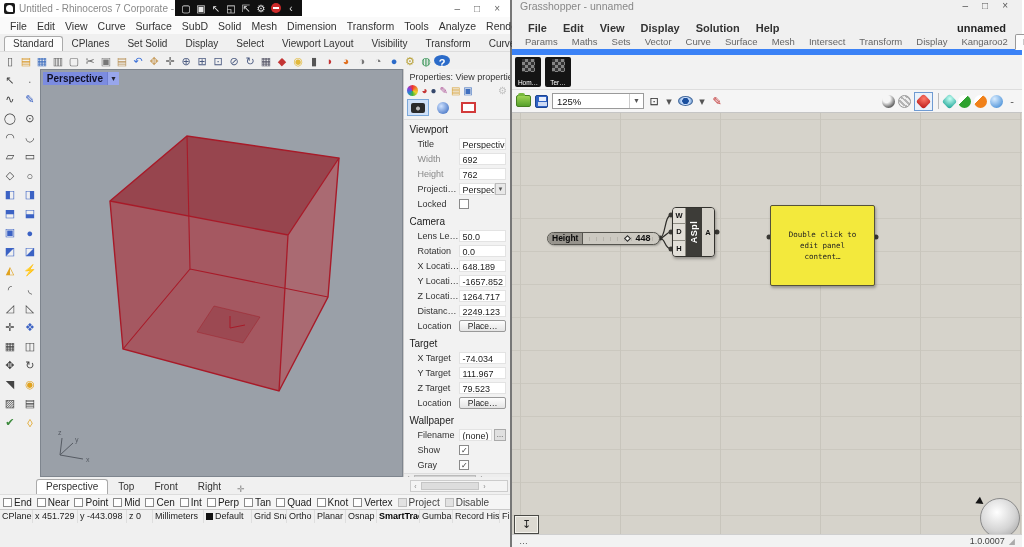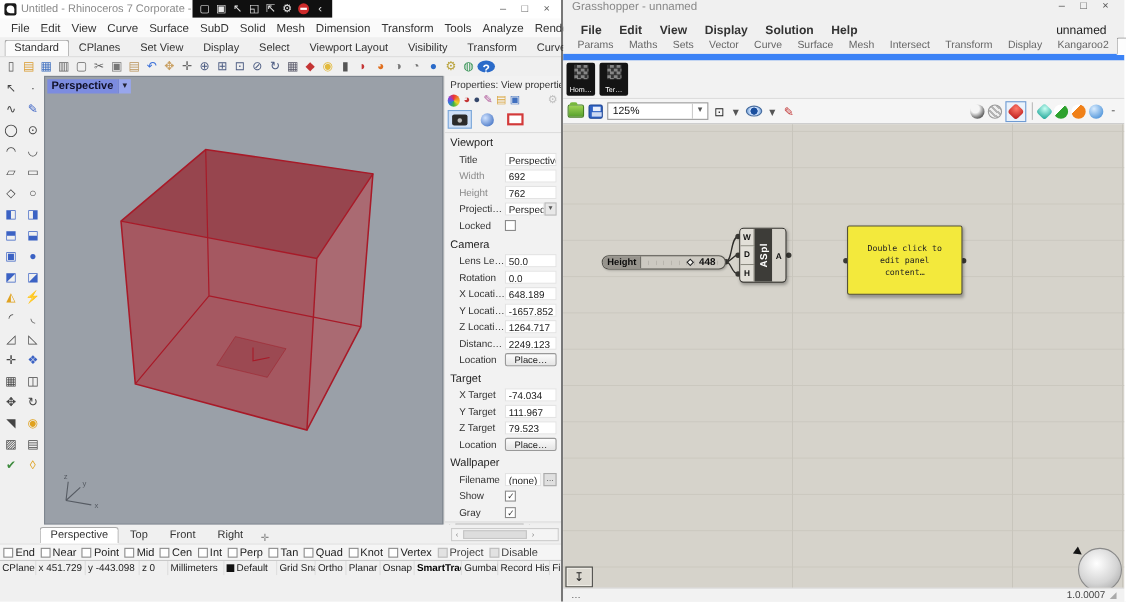--- a/index.html
+++ b/index.html
@@ -91,21 +91,21 @@
 .r-status .scell:nth-child(9){width:31px}.r-status .scell:nth-child(10){width:31px}
 .r-status .scell:nth-child(11){width:43px}.r-status .scell:nth-child(12){width:33px}
 .r-status .scell:nth-child(13){width:47px}.r-status .scell:nth-child(14){width:24px}
 
 
 .gh{width:510px;height:547px;display:flex;flex-direction:column;background:#f0f0f0}
 .g-title{height:18px;display:flex;align-items:flex-start;padding:0 8px;color:#888;font-size:10.5px;background:#f0f0f0;flex:0 0 auto}
 .g-title .winbtns{margin-left:auto;color:#555}
 .g-menu{height:20px;display:flex;align-items:center;padding:0 8px;font-size:11px;color:#333;font-weight:bold;flex:0 0 auto}
 .g-menu span{padding:0 8px}
-.g-menu .session{margin-left:auto;font-weight:normal;color:#222}
+.g-menu .session{margin-left:auto;font-weight:bold;color:#222}
 .g-tabs{height:17px;display:flex;align-items:flex-end;padding:0 6px;font-size:9.5px;color:#666;border-bottom:6px solid #3b82f6;flex:0 0 auto}
 .g-tab{padding:1px 7px 2px}
 .g-tab.active{background:#fdfdfd;border:1px solid #999;border-bottom:1px solid #fdfdfd;border-radius:2px 2px 0 0;color:#111;margin-bottom:-1px}
 .g-ribbon{height:35px;background:#f2f2f2;display:flex;gap:4px;padding:2px 3px;border-bottom:1px solid #ddd;flex:0 0 auto}
 .g-comp-btn{width:26px;height:30px;background:#141414;border-radius:2px;color:#fff;font-size:6.5px;display:flex;flex-direction:column;align-items:center;justify-content:space-between;padding:2px 0 1px}
 .checker{width:13px;height:13px;background:repeating-conic-gradient(#9a9a9a 0% 25%,#3a3a3a 0% 50%) 0 0/6px 6px;opacity:.85}
 .g-toolbar{height:23px;display:flex;align-items:center;gap:4px;padding:0 4px;background:#f5f5f5;border-bottom:1px solid #c5c5c5;flex:0 0 auto}
 .i-folder{width:15px;height:12px;border-radius:2px;background:linear-gradient(#9ed455,#57a02c);border:1px solid #477f22;position:relative}
 .i-folder:before{content:"";position:absolute;top:-3px;left:1px;width:7px;height:3px;background:#77b83d;border-radius:2px 2px 0 0}
 .i-floppy{width:13px;height:13px;background:#2f62c4;border:1px solid #1d4492;border-radius:2px;position:relative}
@@ -136,21 +136,21 @@
 .gh-slider .track{flex:1;position:relative;background:repeating-linear-gradient(to right,transparent 0 6px,#b8b5ad 6px 7px) 0 50%/100% 4px no-repeat}
 .grip{position:absolute;left:42px;top:3px;width:5px;height:5px;border:1px solid #222;background:#f5f5f0;transform:rotate(45deg)}
 .sval{position:absolute;left:52px;top:0;font-size:9px;font-weight:bold;color:#111;line-height:11px}
 .gh-comp{position:absolute;left:160px;top:94px;width:43px;height:50px;border:1px solid #33322e;border-radius:4px;background:#c9c5bd;display:flex;overflow:hidden;box-shadow:1px 2px 3px rgba(0,0,0,.3)}
 .gh-comp .ins{width:13px;display:flex;flex-direction:column}
 .gh-comp .ins span{flex:1;display:flex;align-items:center;justify-content:center;font-size:7.5px;font-weight:bold;background:#e2dfd8;border-bottom:1px solid #8d8b82;border-right:1px solid #8d8b82;color:#111}
 .gh-comp .ins span:last-child{border-bottom:none}
 .gh-comp .core{width:16px;background:#3d3c38;display:flex;align-items:center;justify-content:center}
 .gh-comp .core span{transform:rotate(-90deg);font-size:9px;font-weight:bold;color:#fff;letter-spacing:.5px}
 .gh-comp .outs{flex:1;display:flex;align-items:center;justify-content:center;font-size:7.5px;font-weight:bold;background:#d6d3cb;color:#111}
-.gh-panel{position:absolute;left:258px;top:92px;width:105px;height:63px;background:#f3e93c;border:1px solid#55523a;border-radius:2px;display:flex;align-items:center;justify-content:center;text-align:center;font-family:"DejaVu Sans Mono",monospace;font-size:7.5px;color:#222;box-shadow:1px 2px 3px rgba(0,0,0,.3);padding:12px}
+.gh-panel{position:absolute;left:258px;top:92px;width:105px;height:81px;background:#f3e93c;border:1px solid#55523a;border-radius:2px;display:flex;align-items:center;justify-content:center;text-align:center;font-family:"DejaVu Sans Mono",monospace;font-size:7.5px;color:#222;box-shadow:1px 2px 3px rgba(0,0,0,.3);padding:12px}
 .gh-panel div{white-space:normal;line-height:1.5}
 .nav-ball{position:absolute;right:2px;bottom:-4px;width:40px;height:40px;border-radius:50%;border:1px solid #8a8a8a;background:radial-gradient(circle at 42% 35%,#ffffff,#d5d5d5 55%,#9a9a9a)}
 .nav-arrow{position:absolute;right:38px;bottom:28px;width:0;height:0;border-left:7px solid #151515;border-top:4px solid transparent;border-bottom:4px solid transparent;transform:rotate(35deg)}
 .corner-btn{position:absolute;left:2px;top:402px;width:25px;height:19px;background:#dcd9d1;border:1px solid #4a4a46;box-shadow:inset 0 0 0 1px #f4f2ec;display:flex;align-items:center;justify-content:center;font-size:11px;color:#222}
 .g-status{height:13px;display:flex;align-items:center;padding:0 7px;font-size:9px;color:#555;background:#f2f2f2;border-top:1px solid #cfcfcf;flex:0 0 auto}
 .g-status .ver{margin-left:auto;color:#444}
 .g-status .grip{position:static;width:auto;height:auto;border:none;background:none;transform:none;color:#aaa;font-size:8px;margin-left:4px}
 </style>
 </head>
 <body>
@@ -188,21 +188,21 @@
       <span>Transform</span>
       <span>Tools</span>
       <span>Analyze</span>
       <span>Render</span>
       <span>Panels</span>
       <span>Help</span>
     </div>
   <div class="r-tabs" id="r-tabs">
       <span class="r-tab active">Standard</span>
       <span class="r-tab">CPlanes</span>
-      <span class="r-tab">Set View</span>
+      <span class="r-tab">Set Solid</span>
       <span class="r-tab">Display</span>
       <span class="r-tab">Select</span>
       <span class="r-tab">Viewport Layout</span>
       <span class="r-tab">Visibility</span>
       <span class="r-tab">Transform</span>
       <span class="r-tab">Curve Tools</span>
       <span class="r-tab">Surface To</span>
       <span class="tab-chev">»</span>
       <span class="tab-gear">⚙</span>
     </div>

